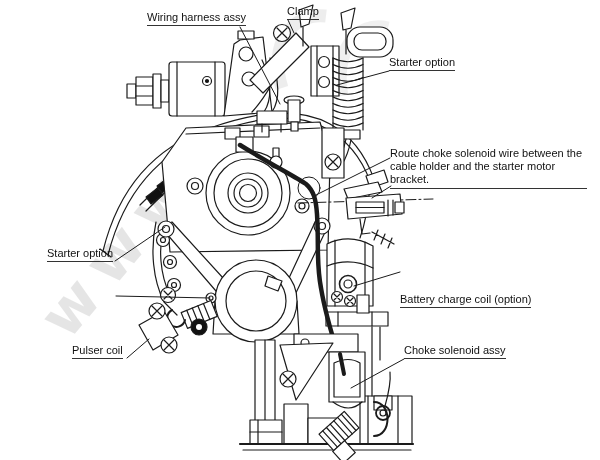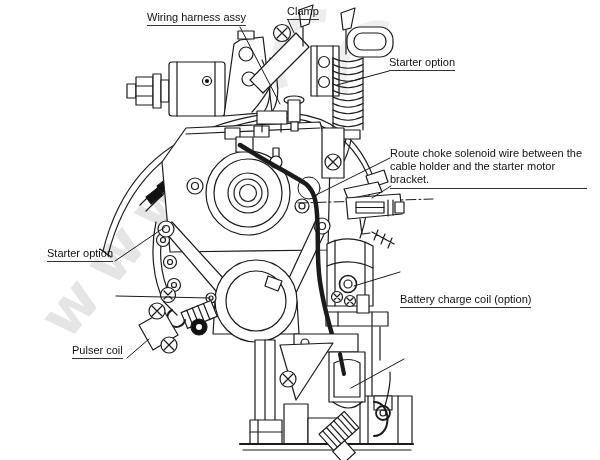--- a/index.html
+++ b/index.html
@@ -267,16 +267,17 @@
       <line x1="127" y1="358" x2="149" y2="339"></line>
     </g>
   </g>
 </svg>
 
 <div class="lbl" style="left:147px;top:11px;">Wiring harness assy</div>
 <div class="lbl" style="left:262px;top:5px;margin-left:25px;">Clamp</div>
 <div class="lbl" style="left:389px;top:56px;">Starter option</div>
 <div class="lbl wrap" style="left:390px;top:147px;width:197px;">Route choke solenoid wire between the cable holder and the starter motor bracket.</div>
 <div class="lbl" style="left:400px;top:257px;margin-top:36px;">Battery charge coil (option)</div>
+<div class="lbl" style="left:404px;top:344px;">Choke solenoid assy</div>
 <div class="lbl" style="left:47px;top:247px;">Starter option</div>
 <div class="lbl" style="left:72px;top:344px;">Pulser coil</div>
 
 </div>
 
 </body></html>

